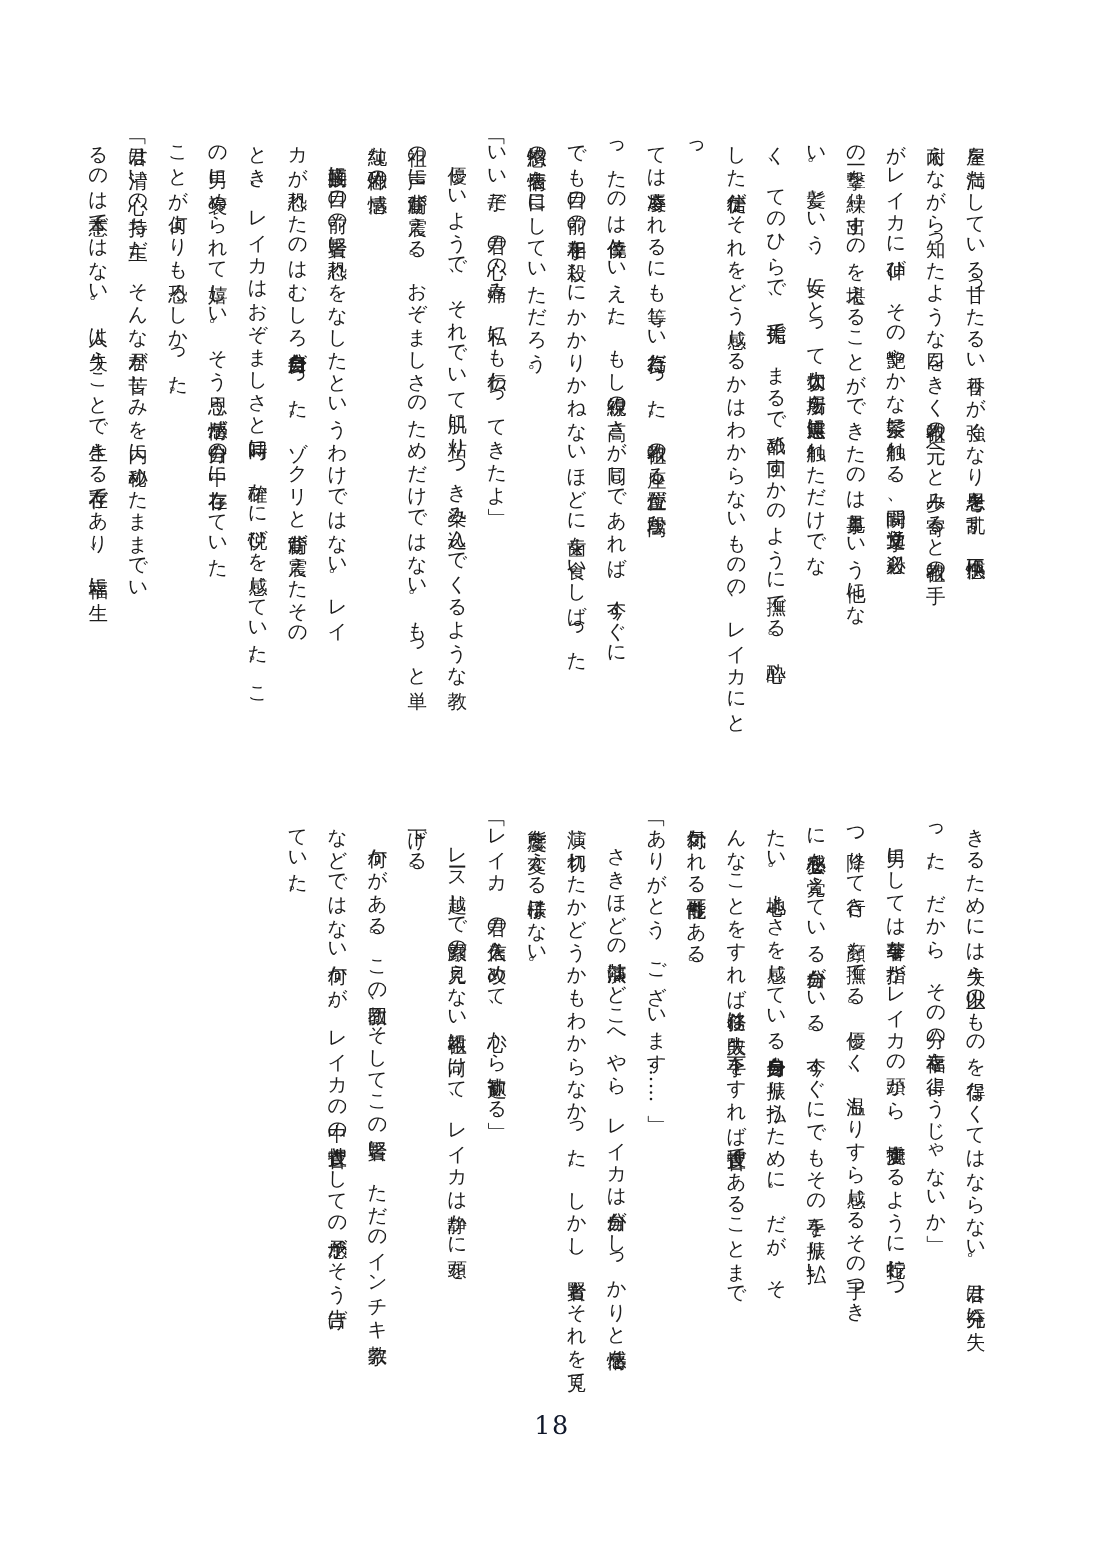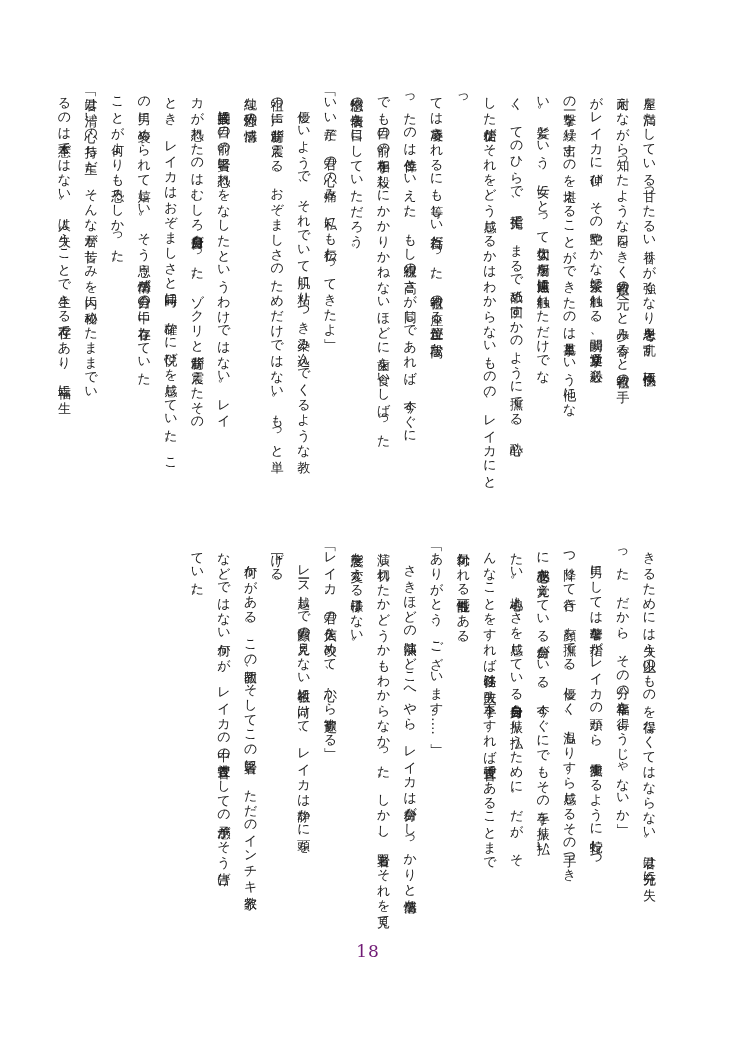--- a/index.html
+++ b/index.html
@@ -45,21 +45,21 @@
     text-indent: 1em;
   }
   .page-number {
     position: absolute;
     top: 941px;
     left: 0;
     width: 736px;
     text-align: center;
     font-size: 17px;
     letter-spacing: 1px;
-    color: #701a75;
+    color: #0f172a;
   }
 </style>
 </head>
 <body>
 
 <div class="page">
   <div class="text-block top">
       <p class="line">屋を満たしている甘ったるい香りが強くなり思考を乱す。不快感に</p>
       <p class="line">耐えながら知ったような口をきく教祖の元へと歩み寄ると教祖の手</p>
       <p class="line">がレイカに伸び、その艶やかな茶髪に触れる。瞬間、文字通り必殺</p>

